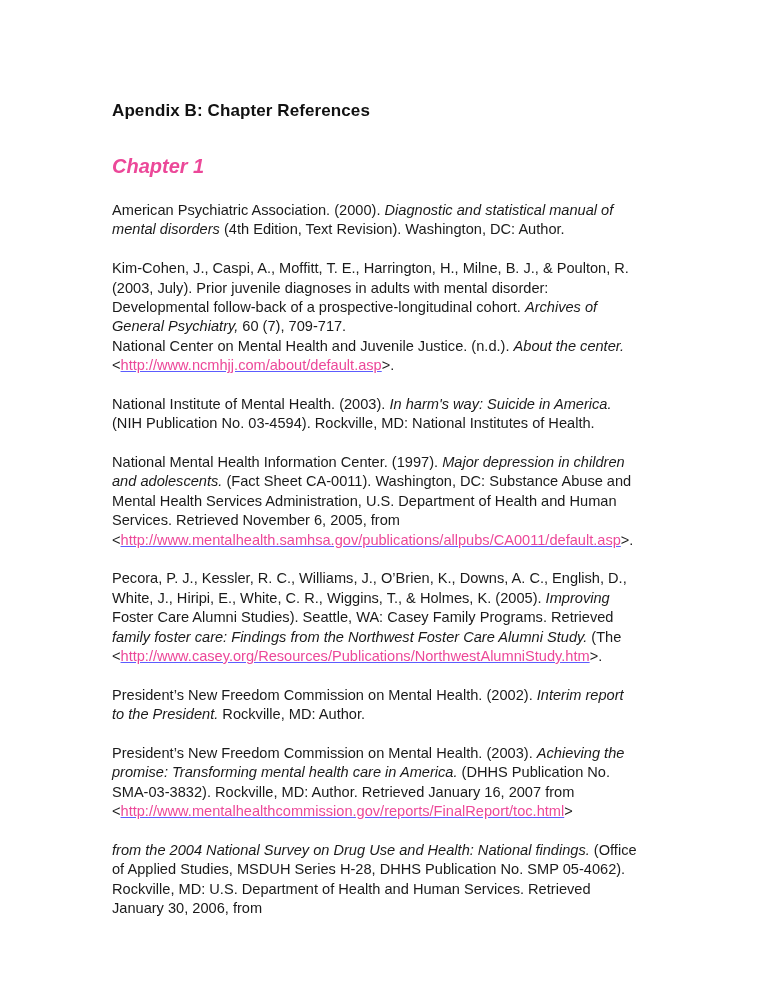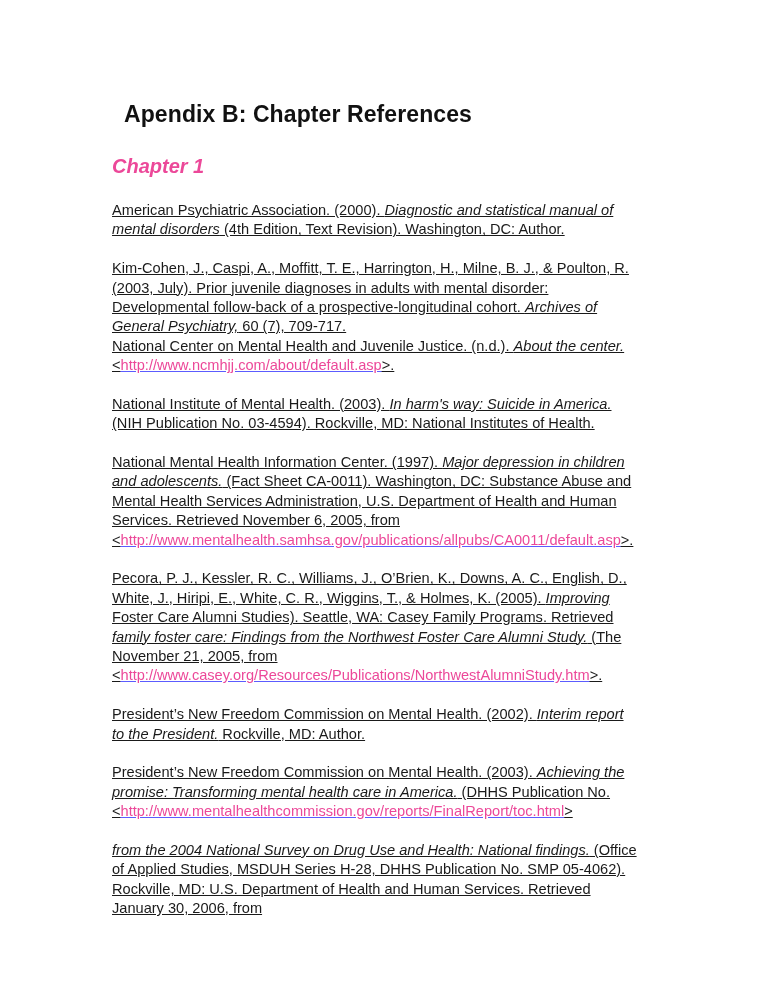--- a/index.html
+++ b/index.html
@@ -8,23 +8,23 @@
     position: absolute;
     left: 112px;
     top: 0;
     width: 560px;
     font-family: "Liberation Sans", sans-serif;
     color: #1a1a1a;
   }
   .title {
     position: absolute;
     top: 101px;
-    left: 12px;
+    left: 0;
     margin: 0;
-    font-size: 23px;
+    font-size: 17px;
     font-weight: bold;
     letter-spacing: 0.1px;
     white-space: nowrap;
     color: #111;
   }
   .chapter {
     position: absolute;
     top: 155px;
     left: 0;
     margin: 0;
@@ -36,21 +36,21 @@
   }
   .refs {
     position: absolute;
     top: 201px;
     left: 0;
     width: 560px;
     font-size: 14.6px;
     line-height: 19.4px;
   }
   .ref { margin: 0; white-space: nowrap; }
-  .ref .line { display: block; height: 19.4px; text-decoration: underline; }
+  .ref .line { display: block; height: 19.4px; }
   .ref + .ref { margin-top: 19.4px; }
   .ref.tight { margin-top: 0 !important; }
   .ital { font-style: italic; }
   a.link { color: #ec4899; text-decoration: underline; text-decoration-color: #5c5cff; }
 </style>
 </head>
 <body>
 
 <div class="page">
   <h1 class="title">Apendix B: Chapter References</h1>
@@ -79,30 +79,30 @@
         <span class="line"><span class="ital">and adolescents.</span><span> (Fact Sheet CA-0011). Washington, DC: Substance Abuse and</span></span>
         <span class="line"><span>Mental Health Services Administration, U.S. Department of Health and Human</span></span>
         <span class="line"><span>Services. Retrieved November 6, 2005, from</span></span>
         <span class="line"><span>&lt;</span><a class="link" href="#">http://www.mentalhealth.samhsa.gov/publications/allpubs/CA0011/default.asp</a><span>&gt;.</span></span>
       </p>
       <p class="ref">
         <span class="line"><span>Pecora, P. J., Kessler, R. C., Williams, J., O’Brien, K., Downs, A. C., English, D.,</span></span>
         <span class="line"><span>White, J., Hiripi, E., White, C. R., Wiggins, T., &amp; Holmes, K. (2005). </span><span class="ital">Improving</span></span>
         <span class="line"><span>Foster Care Alumni Studies). Seattle, WA: Casey Family Programs. Retrieved</span></span>
         <span class="line"><span class="ital">family foster care: Findings from the Northwest Foster Care Alumni Study.</span><span> (The</span></span>
-        <span class="line"><span>November 21, 2005, from</span></span>
         <span class="line"><span>&lt;</span><a class="link" href="#">http://www.casey.org/Resources/Publications/NorthwestAlumniStudy.htm</a><span>&gt;.</span></span>
       </p>
       <p class="ref">
         <span class="line"><span>President’s New Freedom Commission on Mental Health. (2002). </span><span class="ital">Interim report</span></span>
         <span class="line"><span class="ital">to the President.</span><span> Rockville, MD: Author.</span></span>
       </p>
       <p class="ref">
         <span class="line"><span>President’s New Freedom Commission on Mental Health. (2003). </span><span class="ital">Achieving the</span></span>
         <span class="line"><span class="ital">promise: Transforming mental health care in America.</span><span> (DHHS Publication No.</span></span>
+        <span class="line"><span>SMA-03-3832). Rockville, MD: Author. Retrieved January 16, 2007 from</span></span>
         <span class="line"><span>&lt;</span><a class="link" href="#">http://www.mentalhealthcommission.gov/reports/FinalReport/toc.html</a><span>&gt;</span></span>
       </p>
       <p class="ref">
         <span class="line"><span class="ital">from the 2004 National Survey on Drug Use and Health: National findings.</span><span> (Office</span></span>
         <span class="line"><span>of Applied Studies, MSDUH Series H-28, DHHS Publication No. SMP 05-4062).</span></span>
         <span class="line"><span>Rockville, MD: U.S. Department of Health and Human Services. Retrieved</span></span>
         <span class="line"><span>January 30, 2006, from</span></span>
       </p>
     </div>
 </div>

